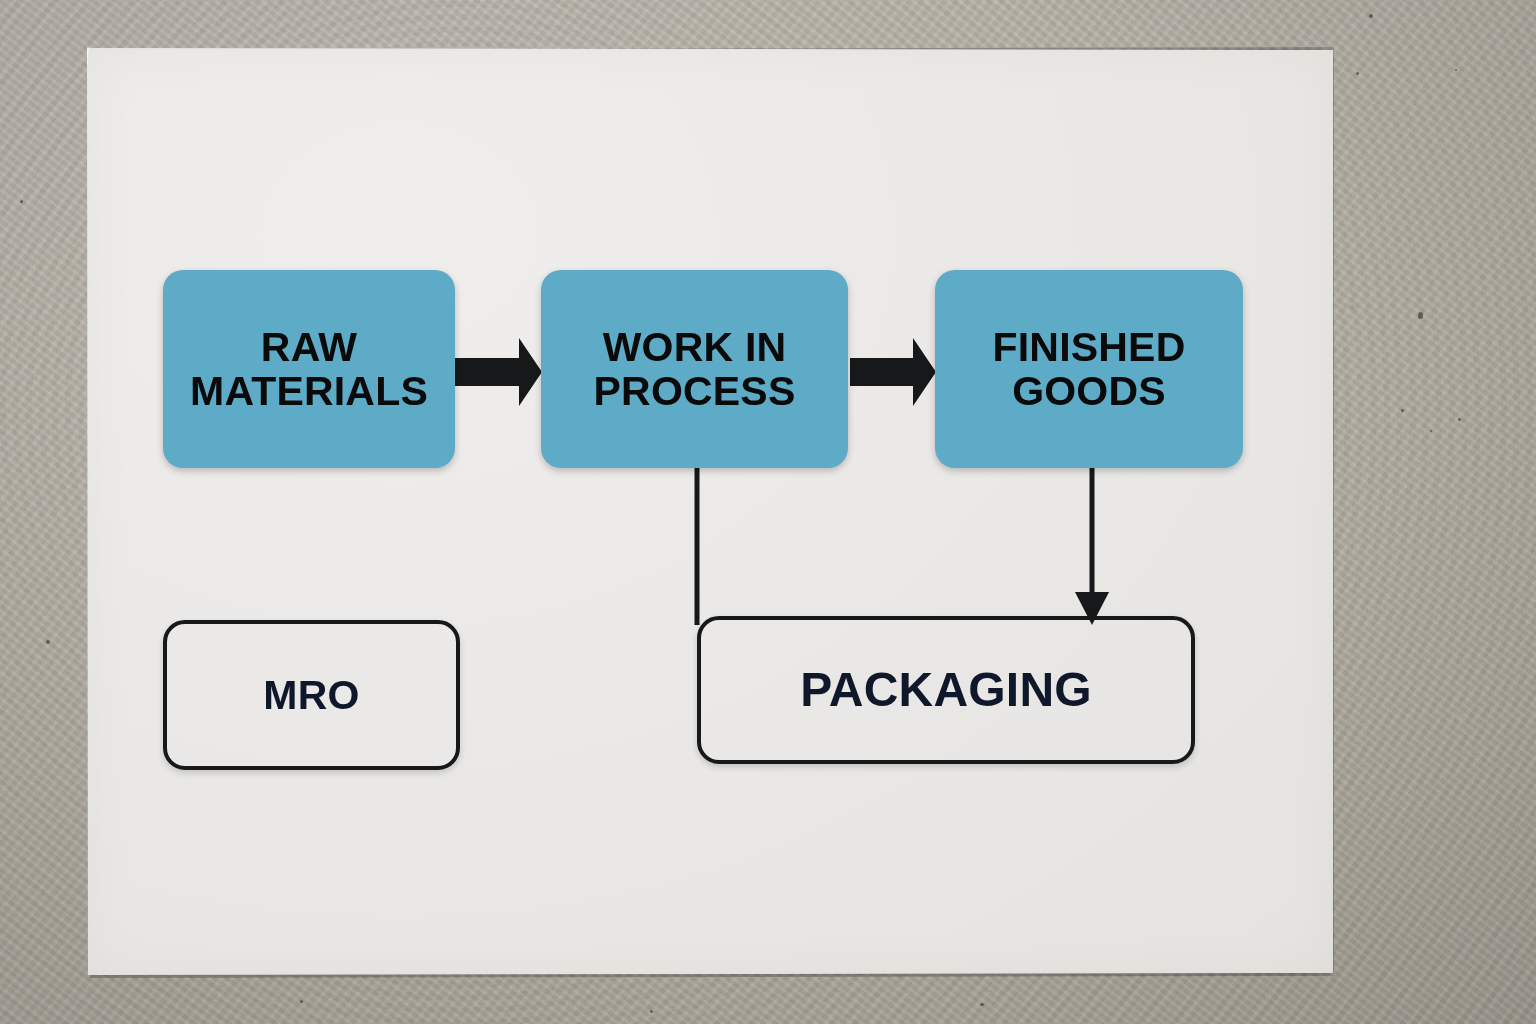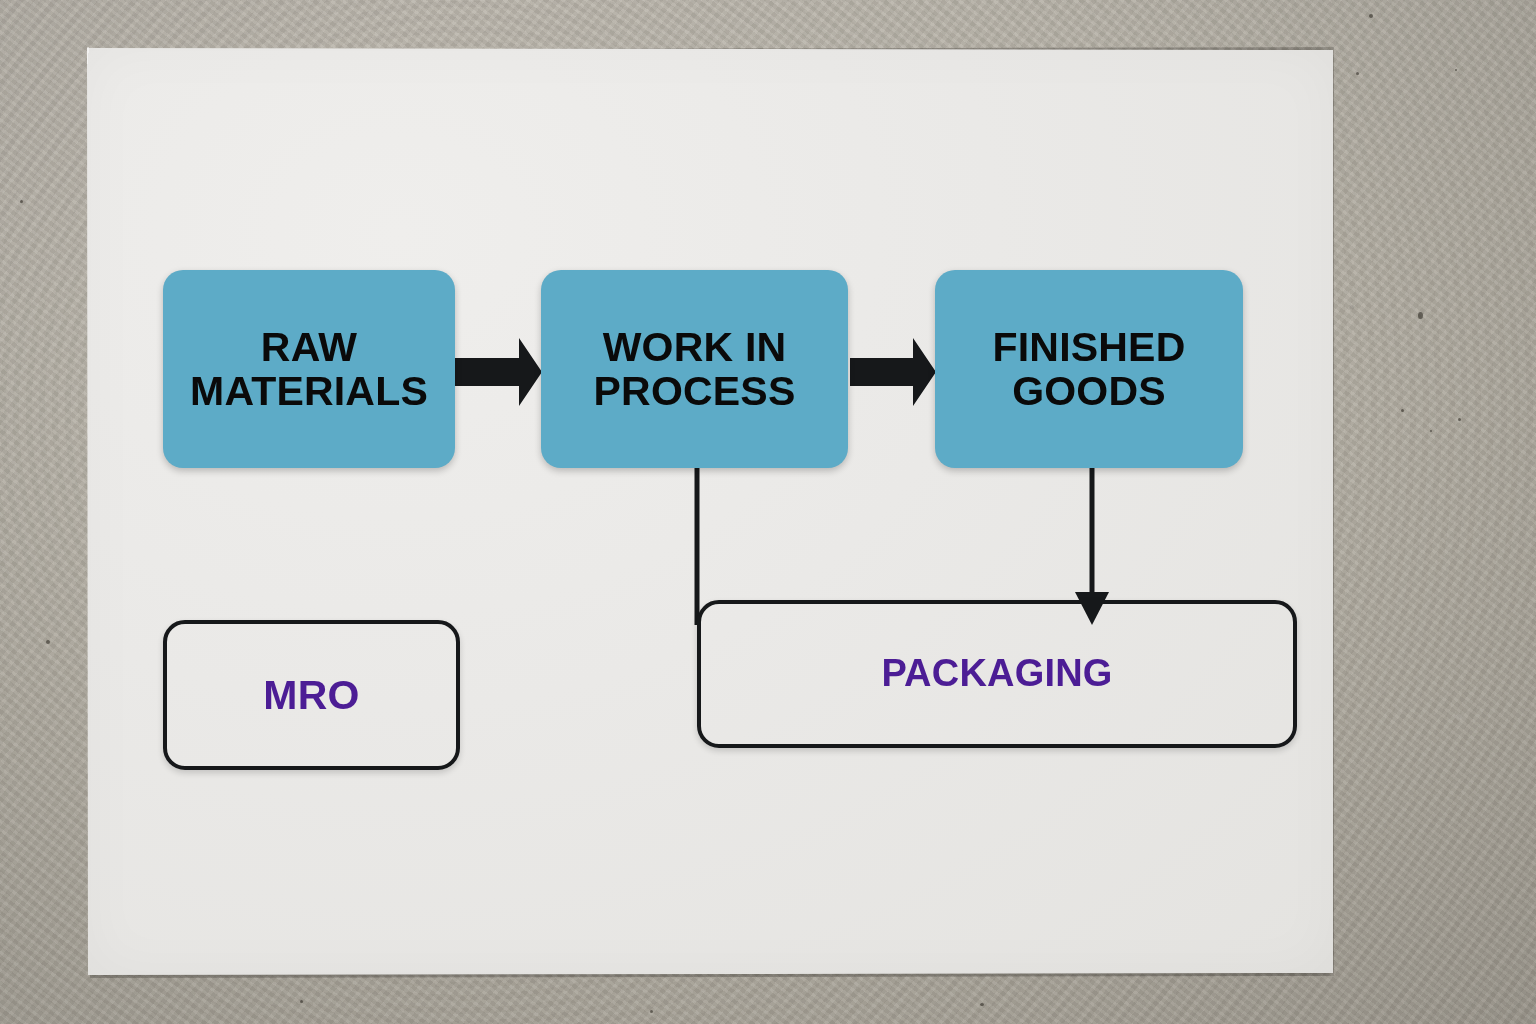--- a/index.html
+++ b/index.html
@@ -70,21 +70,21 @@
     border-radius:20px;
     color:#0a0a0a;
     font-weight:bold;
     box-shadow:0 3px 7px rgba(0,0,0,.22);
     align-items:center;
   }
   .node-secondary{
     background:transparent;
     border:4px solid #16181a;
     border-radius:22px;
-    color:#4c1d95;
+    color:#0f172a;
     font-weight:bold;
     box-shadow:0 3px 6px rgba(0,0,0,.16);
   }
   .node-label{display:block;white-space:pre-line;}
 </style>
 </head>
 <body>
 
 <div id="stage">
 
@@ -141,18 +141,18 @@
 
     <div class="node node-primary" style="left:848px;top:223px;width:308px;height:198px;font-size:41px;">
       <span class="node-label">FINISHED
 GOODS</span>
     </div>
 
     <div class="node node-secondary" style="left:76px;top:573px;width:297px;height:150px;font-size:41px;">
       <span class="node-label">MRO</span>
     </div>
 
-    <div class="node node-secondary" style="left:610px;top:553px;width:600px;height:148px;font-size:38px;">
+    <div class="node node-secondary" style="left:610px;top:569px;width:498px;height:148px;font-size:48px;">
       <span class="node-label">PACKAGING</span>
     </div>
 
   </div>
 </div>
 
 </body></html>

